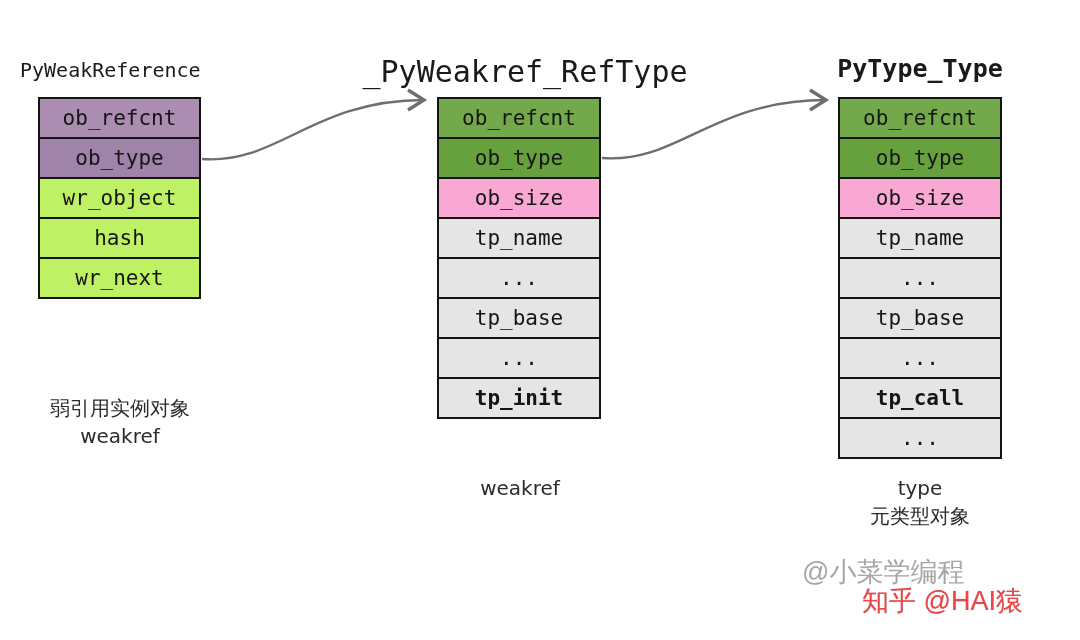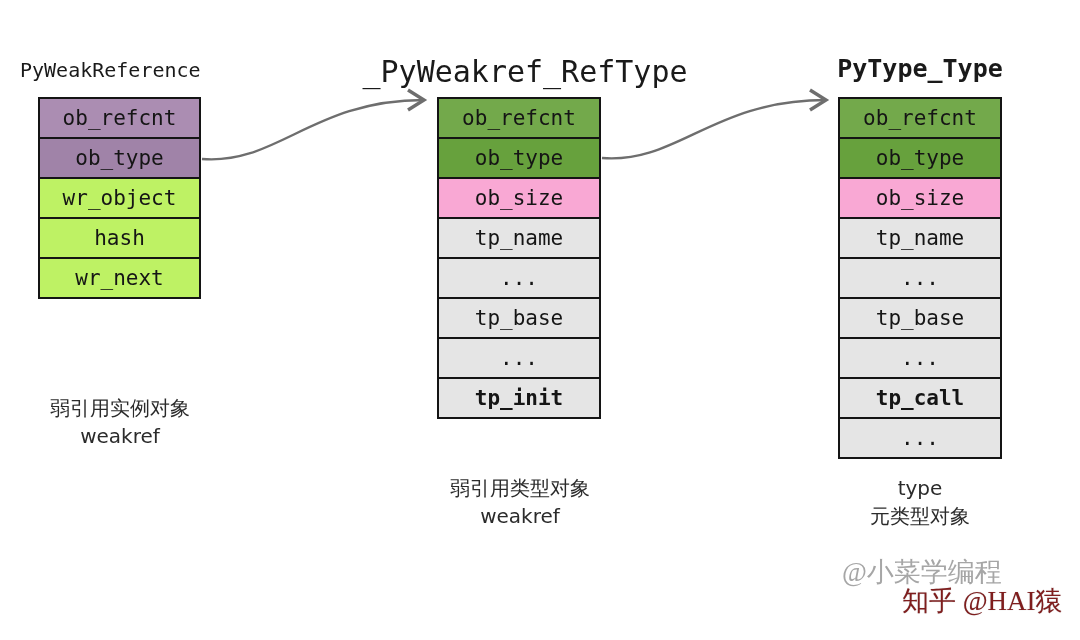--- a/index.html
+++ b/index.html
@@ -42,25 +42,24 @@
   .caption{
     position:absolute;text-align:center;color:#2b2b2b;font-size:20px;
     line-height:28px;transform:translateX(-50%);white-space:nowrap;
     font-family:"DejaVu Sans","Liberation Sans",sans-serif;
   }
 
   .arrow-layer{position:absolute;inset:0;pointer-events:none;}
 
   .watermark{
     position:absolute;white-space:nowrap;
-    font-family:Liberation Serif, serif;
-    margin-left:40px;
+    font-family:Liberation Sans, sans-serif;
   }
   .wm1{left:802px;top:554px;font-size:27px;color:#a6a6a6;}
-  .wm2{left:862px;top:583px;font-size:27px;color:#7f1d1d;text-shadow:0 0 1px #bdbdbd;}
+  .wm2{left:862px;top:583px;font-size:27px;color:#ef4444;text-shadow:0 0 1px #bdbdbd;}
 </style>
 </head>
 <body>
 
 <div class="canvas">
 
   <svg class="arrow-layer" width="1080" height="640" viewBox="0 0 1080 640">
     <defs>
       <marker id="openArrow" viewBox="0 0 12 12" refX="10" refY="6" markerWidth="10" markerHeight="10" orient="auto">
         <path d="M2,1 L10,6 L2,11" fill="none" stroke="#6e6e6e" stroke-width="1.7"></path>
@@ -90,21 +89,20 @@
     <div class="row gd1">ob_refcnt</div>
     <div class="row gd2">ob_type</div>
     <div class="row gm">ob_size</div>
     <div class="row gl">tp_name</div>
     <div class="row gl">...</div>
     <div class="row gl">tp_base</div>
     <div class="row gl">...</div>
     <div class="row gl bold">tp_init</div>
   </div>
   <div class="caption" style="left:520px;top:474px;">
-    <div>弱引用类型对象</div>
     <div>weakref</div>
   </div>
 
   <div class="struct" style="left:838px;top:97px;width:164px;">
     <div class="row gd1">ob_refcnt</div>
     <div class="row gd2">ob_type</div>
     <div class="row gm">ob_size</div>
     <div class="row gl">tp_name</div>
     <div class="row gl">...</div>
     <div class="row gl">tp_base</div>

